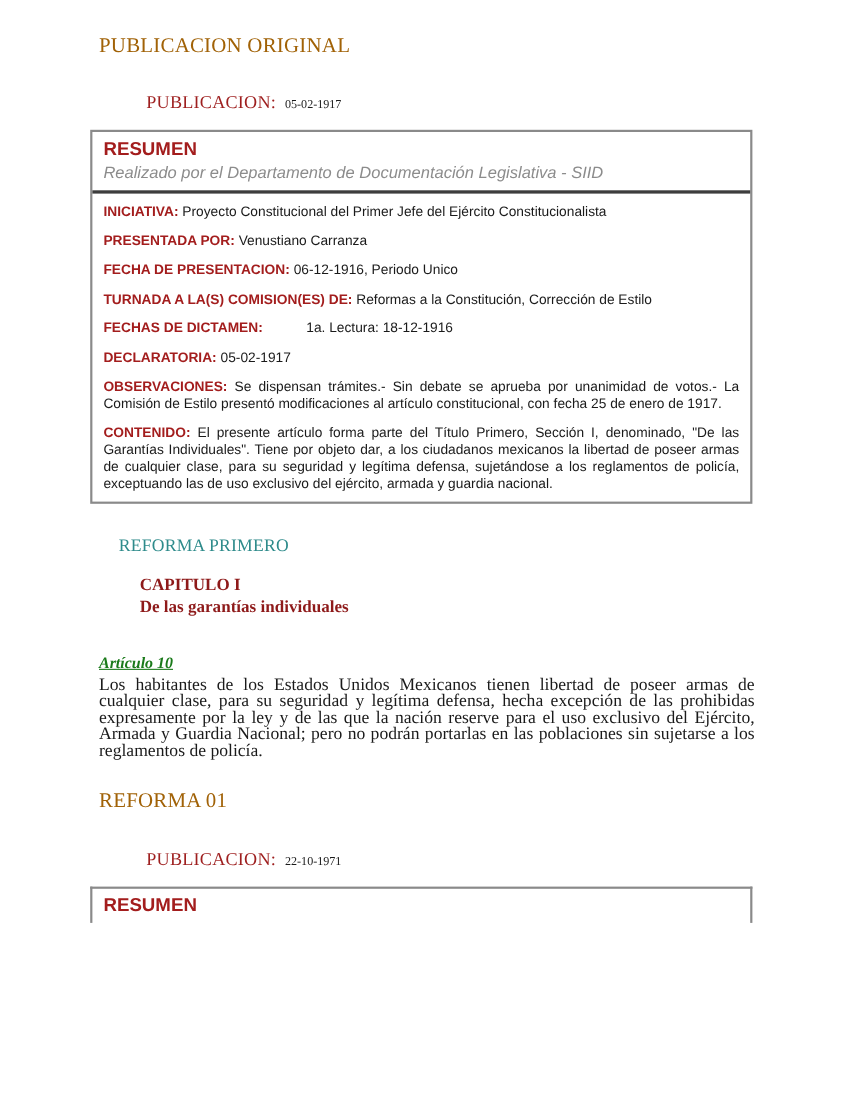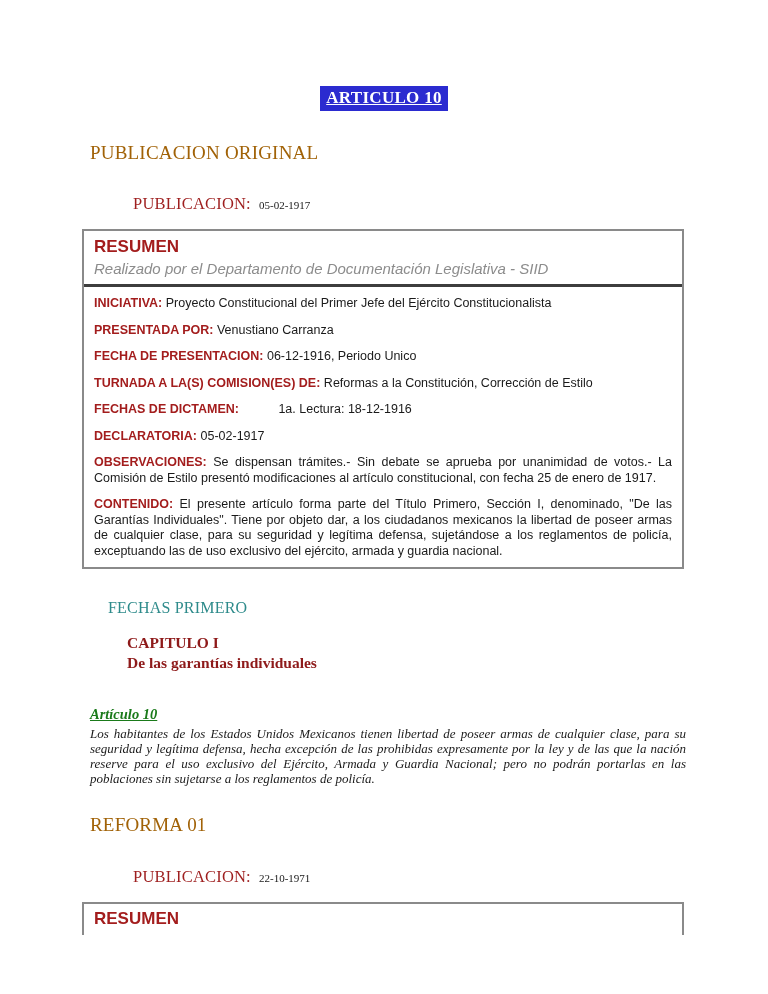--- a/index.html
+++ b/index.html
@@ -99,24 +99,23 @@
     color: #1a7a1a;
     font-size: 14.5px;
     font-weight: bold;
     font-style: italic;
     text-decoration: underline;
     text-align: right;
   }
   .articulo-body {
     margin: 3px 0 0 8px;
     width: 596px;
-    font-size: 13px;
+    font-size: 16px;
     line-height: 15px;
     text-align: justify;
-    font-style: italic;
   }
 
   
   .box2 {
     margin-top: 15px;
     width: 602px;
     height: 33px;
     border-top: 2px solid #8a8a8a;
     border-left: 2px solid #8a8a8a;
     border-right: 2px solid #8a8a8a;
@@ -124,23 +123,20 @@
     font-family: "Liberation Sans", sans-serif;
     padding: 5px 10px 0;
   }
 </style>
 </head>
 <body>
 
 <div class="page">
   <div class="content">
 
-    <div class="title-wrap">
-      <span class="banner">ARTICULO 10</span>
-    </div>
 
     <a class="red-link pub-original">PUBLICACION ORIGINAL</a>
 
     <p class="pub-line">
       <span class="pub-label">PUBLICACION:</span>
       <span class="pub-date">05-02-1917</span>
     </p>
 
     <div class="box">
       <div class="box-header">
@@ -176,21 +172,21 @@
           <b>OBSERVACIONES:</b>
           <span>Se dispensan trámites.- Sin debate se aprueba por unanimidad de votos.- La Comisión de Estilo presentó modificaciones al artículo constitucional, con fecha 25 de enero de 1917.</span>
         </p>
         <p class="row justify">
           <b>CONTENIDO:</b>
           <span>El presente artículo forma parte del Título Primero, Sección I, denominado, "De las Garantías Individuales". Tiene por objeto dar, a los ciudadanos mexicanos la libertad de poseer armas de cualquier clase, para su seguridad y legítima defensa, sujetándose a los reglamentos de policía, exceptuando las de uso exclusivo del ejército, armada y guardia nacional.</span>
         </p>
       </div>
     </div>
 
-    <h3 class="titulo-primero" style="font-weight: normal;">FECHAS PRIMERO</h3>
+    <h3 class="titulo-primero" style="font-weight: normal;">REFORMA PRIMERO</h3>
 
     <div class="capitulo">
       <div>CAPITULO I</div>
       <div>De las garantías individuales</div>
     </div>
 
     <a class="articulo-heading">Artículo 10</a>
 
     <p class="articulo-body">Los habitantes de los Estados Unidos Mexicanos tienen libertad de poseer armas de cualquier clase, para su seguridad y legítima defensa, hecha excepción de las prohibidas expresamente por la ley y de las que la nación reserve para el uso exclusivo del Ejército, Armada y Guardia Nacional; pero no podrán portarlas en las poblaciones sin sujetarse a los reglamentos de policía.</p>
 

